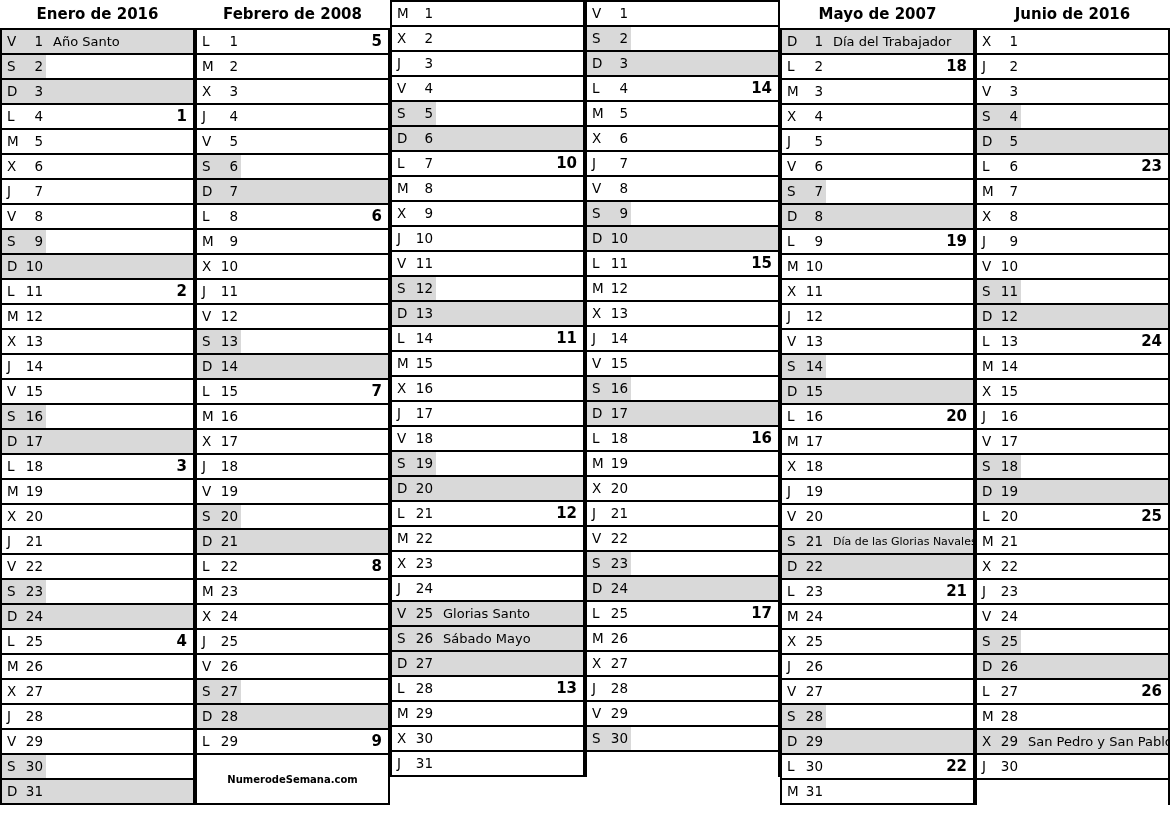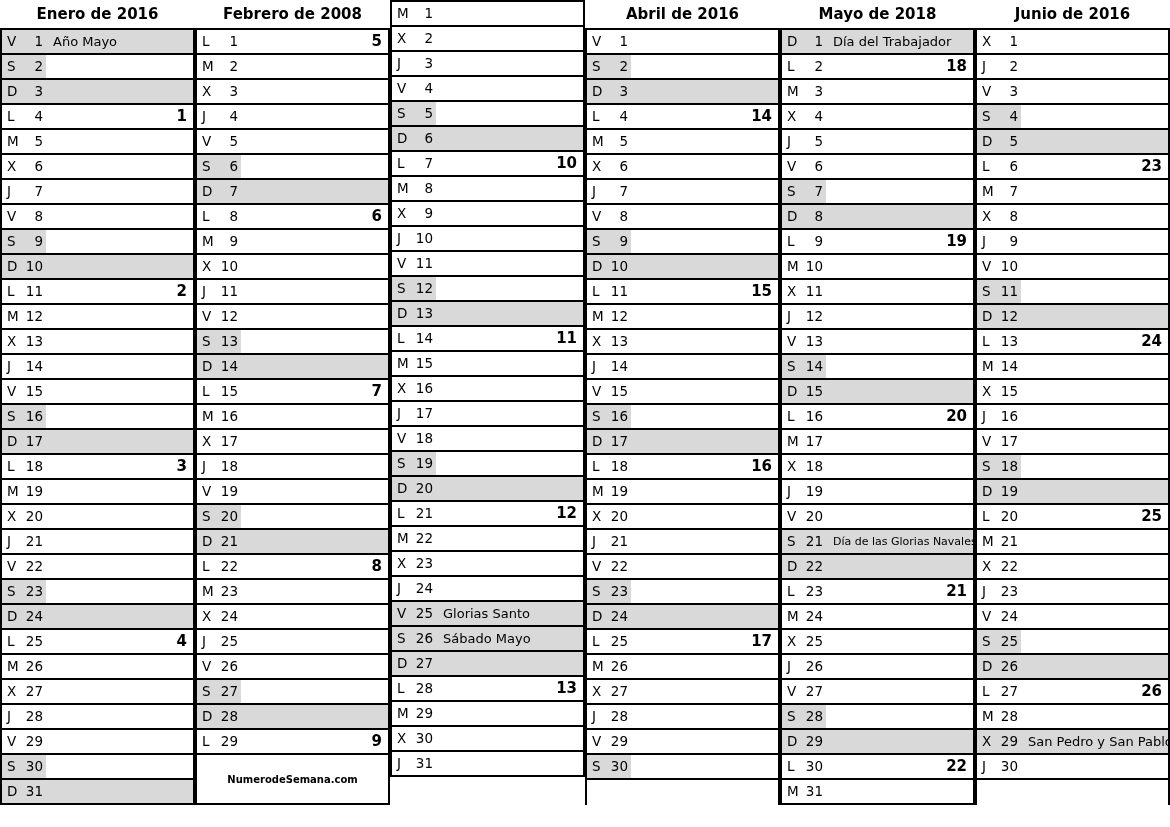--- a/index.html
+++ b/index.html
@@ -155,21 +155,21 @@
 <div id="calendar">
   <div class="months-row" id="months-container">
       <div class="month-col">
         <div class="month-title">Enero de 2016</div>
         <div class="month-grid">
           <div class="day-row full-gray">
             <div class="daycell">
               <span class="dow">V</span>
               <span class="dnum">1</span>
             </div>
-            <div class="holiday">Año Mayo</div>
+            <div class="holiday">Año Santo</div>
           </div>
           <div class="day-row">
             <div class="daycell sat-gray">
               <span class="dow">S</span>
               <span class="dnum">2</span>
             </div>
             <div class="spacer"></div>
           </div>
           <div class="day-row full-gray">
             <div class="daycell">
@@ -802,21 +802,20 @@
           <div class="day-row">
             <div class="daycell">
               <span class="dow">J</span>
               <span class="dnum">31</span>
             </div>
             <div class="spacer"></div>
           </div>
         </div>
       </div>
       <div class="month-col">
-        <div class="month-title">Abril de 2016</div>
         <div class="month-grid">
           <div class="day-row">
             <div class="daycell">
               <span class="dow">V</span>
               <span class="dnum">1</span>
             </div>
             <div class="spacer"></div>
           </div>
           <div class="day-row">
             <div class="daycell sat-gray">
@@ -1018,21 +1017,21 @@
             <div class="daycell sat-gray">
               <span class="dow">S</span>
               <span class="dnum">30</span>
             </div>
             <div class="spacer"></div>
           </div>
           <div class="empty-row" style="height: 25px;"></div>
         </div>
       </div>
       <div class="month-col">
-        <div class="month-title">Mayo de 2018</div>
+        <div class="month-title">Mayo de 2007</div>
         <div class="month-grid">
           <div class="day-row full-gray">
             <div class="daycell">
               <span class="dow">D</span>
               <span class="dnum">1</span>
             </div>
             <div class="holiday">Día del Trabajador</div>
           </div>
           <div class="day-row">
             <div class="daycell">

